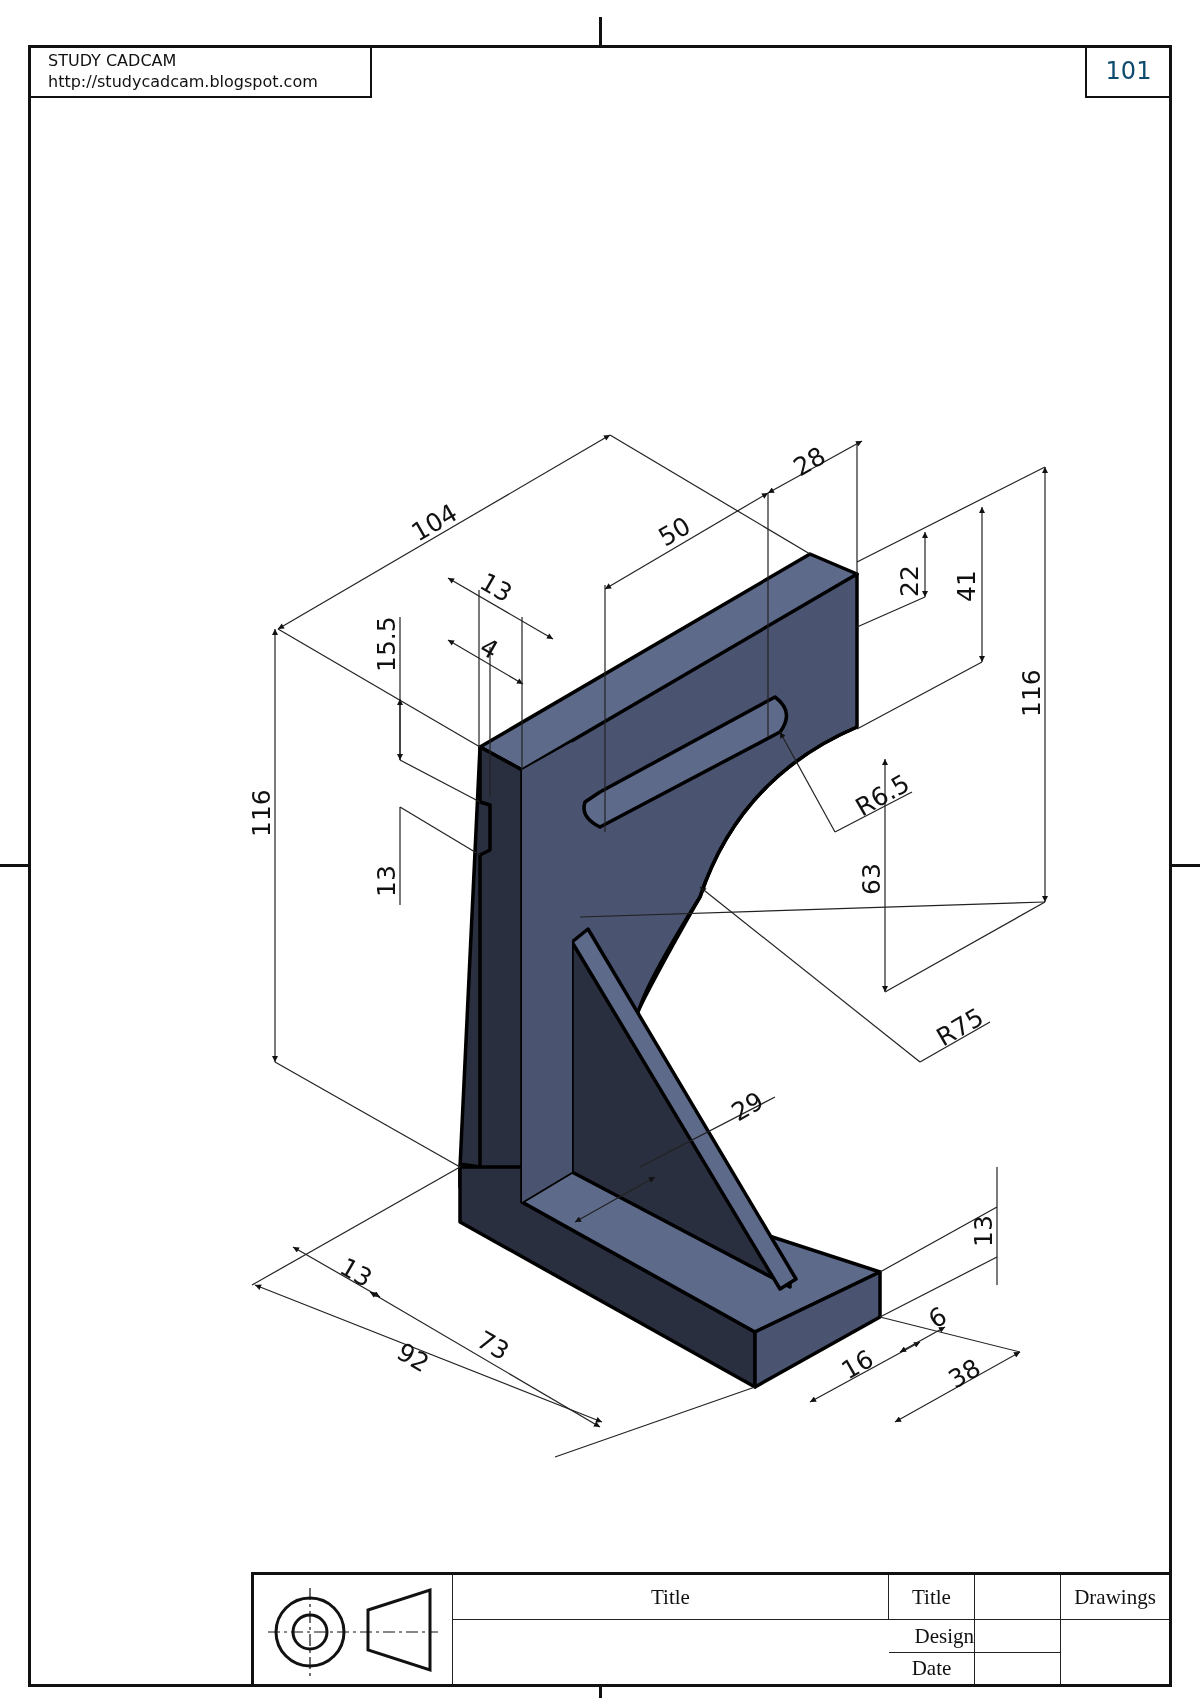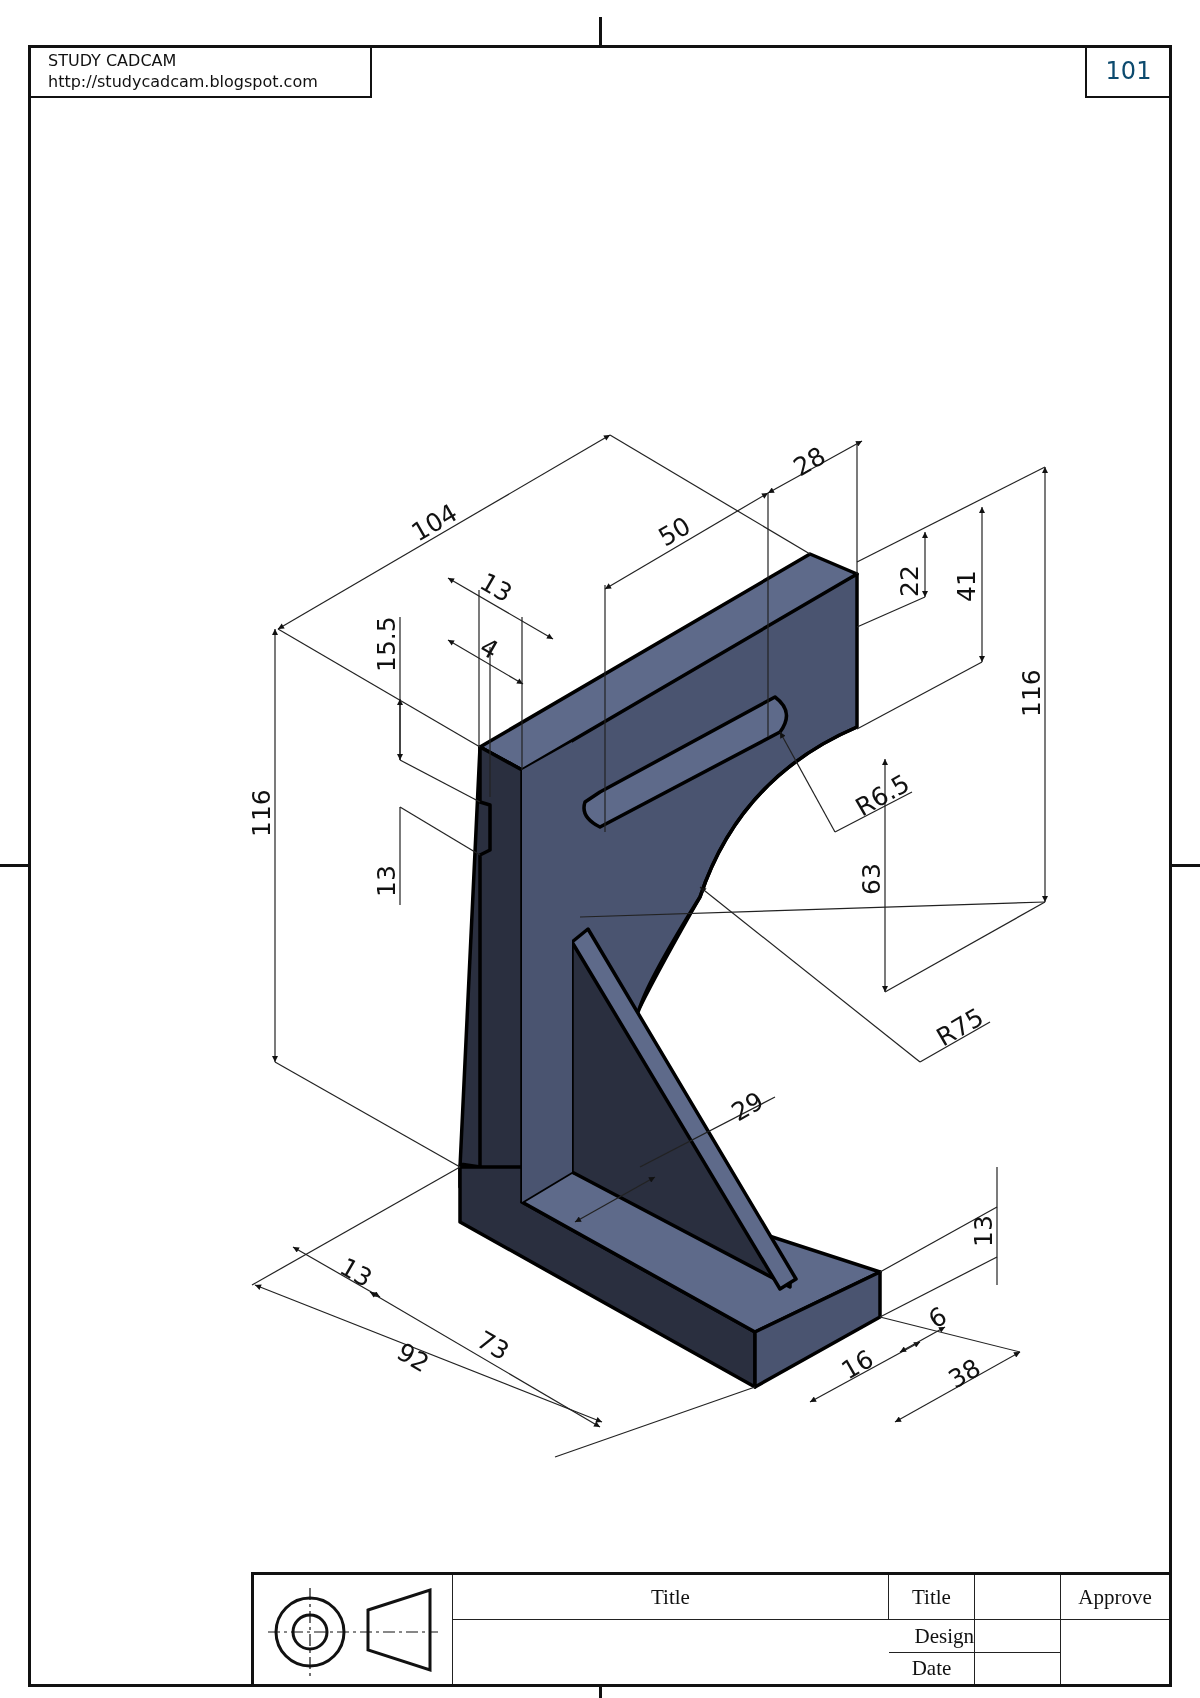--- a/index.html
+++ b/index.html
@@ -188,19 +188,19 @@
       <span></span>
     </div>
     <div class="tb-cell" style="left:721px;top:45px;width:86px;height:33px;border-right:1.5px solid #222;border-bottom:1.5px solid #222;">
       <span></span>
     </div>
     <div class="tb-cell" style="left:721px;top:78px;width:86px;height:31px;border-right:1.5px solid #222;">
       <span></span>
     </div>
 
     <div class="tb-cell" style="left:807px;top:0;width:108px;height:45px;border-bottom:1.5px solid #222;">
-      <span>Approve</span>
+      <span>Drawings</span>
     </div>
     <div class="tb-cell" style="left:807px;top:45px;width:108px;height:64px;">
       <span></span>
     </div>
   </div>
 </div>
 
 </body></html>

